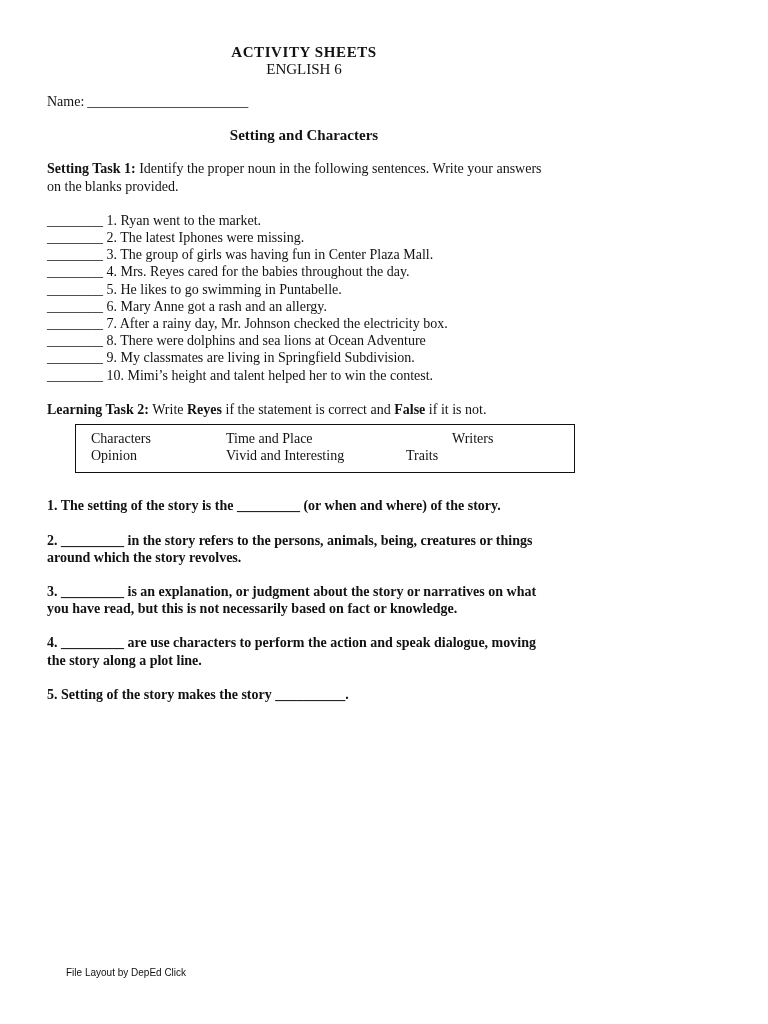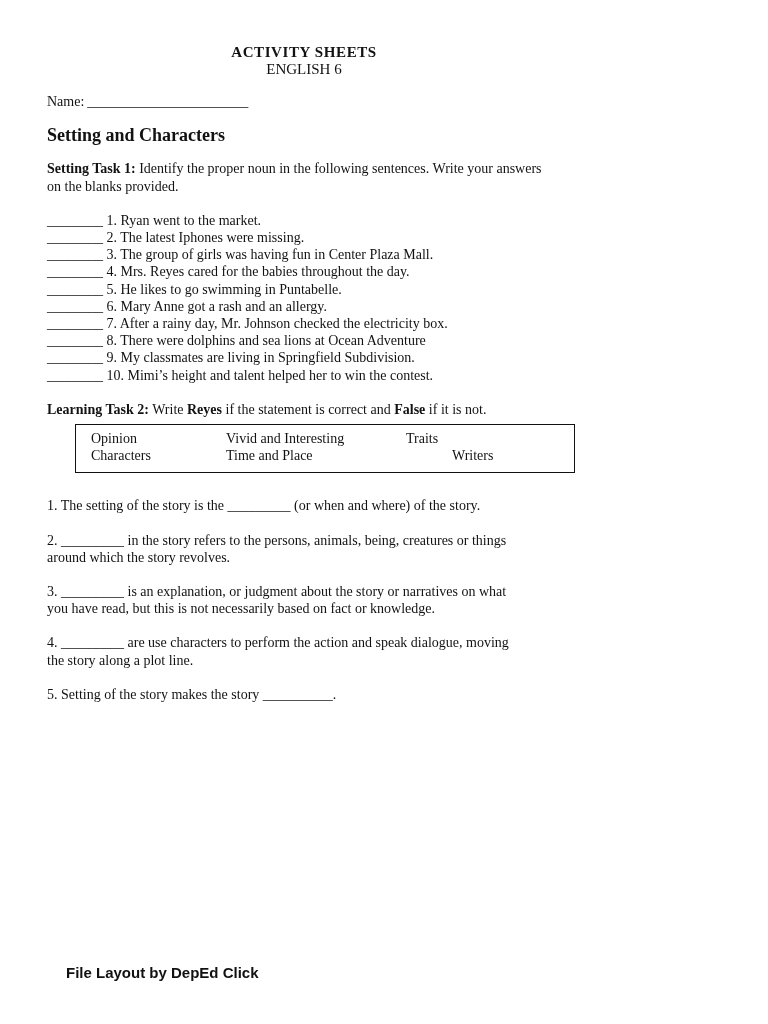--- a/index.html
+++ b/index.html
@@ -27,21 +27,22 @@
   .doc-header { text-align: center; line-height: 16.5px; }
   .doc-title { font-size: 15px; font-weight: bold; letter-spacing: 0.6px; }
   .doc-subject { font-size: 15px; }
   .doc-quarter { font-size: 14.5px; }
 
   .name-row { margin-top: 16px; }
   .name-row .blank { margin-left: 3px; margin-top: 16px; }
 
   .section-title {
     margin: 17px 0 0 0;
-    font-size: 18px;
+    text-align: center;
+    font-size: 15px;
     font-weight: bold;
   }
 
   .task1-para { margin: 16px 0 0 0; }
   .item-list { margin-top: 17px; }
 
   .task2-line { margin: 17px 0 0 0; }
 
   .word-bank {
     margin: 6px 0 0 28px;
@@ -50,30 +51,30 @@
     padding: 5px 0 8px 15px;
     box-sizing: border-box;
   }
   .wb-row { position: relative; height: 17.2px; }
   .wb-cell { position: absolute; top: 0; white-space: nowrap; }
   .wb-c0  { left: 0; }
   .wb-c1  { left: 135px; }
   .wb-c2a { left: 361px; }
   .wb-c2b { left: 315px; }
 
-  .question { margin: 17px 0 0 0; }
+  .question { margin: 17px 0 0 0; font-weight: bold; }
   .question-first { margin-top: 24px; }
 
   .doc-footer {
     position: absolute;
     left: 47px;
     top: 964px;
     font-family: "Liberation Sans", "DejaVu Sans", sans-serif;
-    font-weight: bold;
-    font-size: 15px;
+    font-weight: normal;
+    font-size: 10px;
     color: #111111;
     white-space: nowrap;
     padding-left: 19px;
   }
 </style>
 </head>
 <body>
 
 <div class="page">
   <div class="content">
@@ -106,28 +107,28 @@
       <div class="line">________ 9. My classmates are living in Springfield Subdivision.</div>
       <div class="line">________ 10. Mimi’s height and talent helped her to win the contest.</div>
     </div>
 
     <div class="task2-line line">
       <span class="bold">Learning Task 2:</span><span> Write </span><span class="bold">Reyes</span><span> if the statement is correct and </span><span class="bold">False</span><span> if it is not.</span>
     </div>
 
     <div class="word-bank">
       <div class="wb-row">
+        <span class="wb-cell wb-c0">Characters</span>
+        <span class="wb-cell wb-c1">Time and Place</span>
+        <span class="wb-cell wb-c2a">Writers</span>
+      </div>
+      <div class="wb-row">
         <span class="wb-cell wb-c0">Opinion</span>
         <span class="wb-cell wb-c1">Vivid and Interesting</span>
         <span class="wb-cell wb-c2b">Traits</span>
-      </div>
-      <div class="wb-row">
-        <span class="wb-cell wb-c0">Characters</span>
-        <span class="wb-cell wb-c1">Time and Place</span>
-        <span class="wb-cell wb-c2a">Writers</span>
       </div>
     </div>
 
     <div class="question question-first">
       <div class="line">1. The setting of the story is the _________ (or when and where) of the story.</div>
     </div>
 
     <div class="question">
       <div class="line">2. _________ in the story refers to the persons, animals, being, creatures or things</div>
       <div class="line">around which the story revolves.</div>

